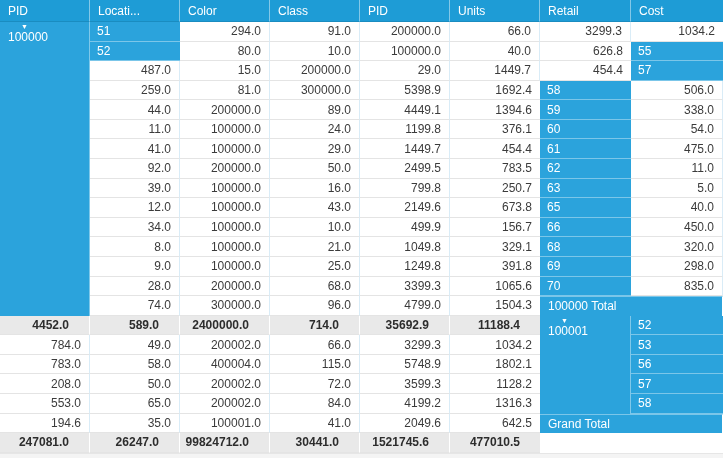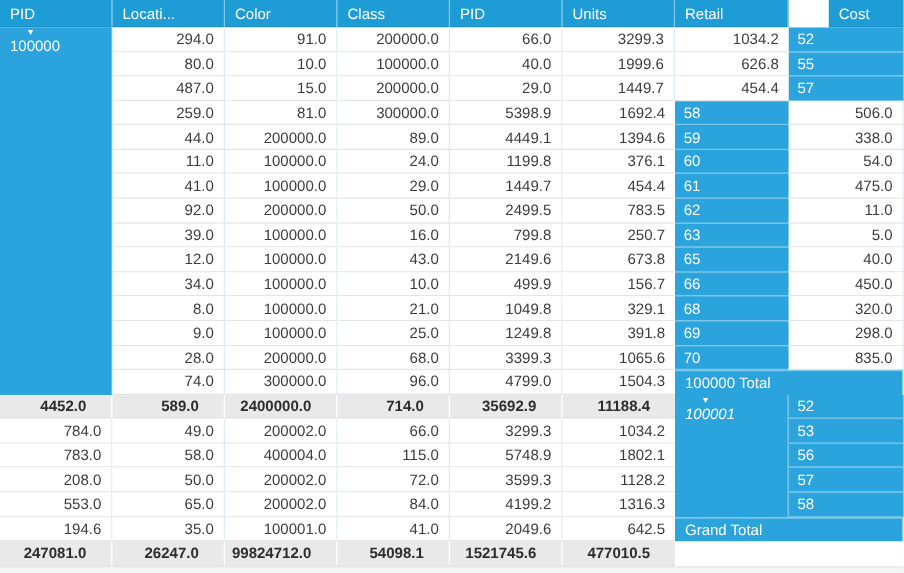--- a/index.html
+++ b/index.html
@@ -32,21 +32,21 @@
   }
   
   .hcell {
     background: var(--header-bg);
     color: var(--header-text);
     padding-left: 8px;
     border-right: 1px solid rgba(255,255,255,0.45);
     border-bottom: 1px solid rgba(0,0,0,0.10);
     text-overflow: ellipsis;
   }
-  .hcell.last { border-right: none; margin-left: 32px; }
+  .hcell.last { border-right: none; }
   
   .bluecell {
     background: var(--group-bg);
     color: #ffffff;
   }
   .groupcell {
     padding-left: 8px;
     border-right: 1px solid rgba(255,255,255,0.40);
     align-items: flex-start;
   }
@@ -109,32 +109,32 @@
       <div class="cell hcell">PID</div>
       <div class="cell hcell">Units</div>
       <div class="cell hcell">Retail</div>
       <div class="cell hcell last">Cost</div>
       <div class="cell bluecell groupcell" style="grid-row: span 15;">
         <div class="inner">
           <span class="expand-ic">▼</span>
           <span>100000</span>
         </div>
       </div>
+      <div class="cell bluecell loccell">51</div>
       <div class="cell vcell">294.0</div>
       <div class="cell vcell">91.0</div>
       <div class="cell vcell">200000.0</div>
       <div class="cell vcell">66.0</div>
       <div class="cell vcell">3299.3</div>
       <div class="cell vcell last">1034.2</div>
       <div class="cell bluecell loccell">52</div>
       <div class="cell vcell">80.0</div>
       <div class="cell vcell">10.0</div>
       <div class="cell vcell">100000.0</div>
       <div class="cell vcell">40.0</div>
-      <div class="cell vcell">1999.6</div>
       <div class="cell vcell last">626.8</div>
       <div class="cell bluecell loccell">55</div>
       <div class="cell vcell">487.0</div>
       <div class="cell vcell">15.0</div>
       <div class="cell vcell">200000.0</div>
       <div class="cell vcell">29.0</div>
       <div class="cell vcell">1449.7</div>
       <div class="cell vcell last">454.4</div>
       <div class="cell bluecell loccell">57</div>
       <div class="cell vcell">259.0</div>
@@ -219,21 +219,21 @@
       <div class="cell vcell">96.0</div>
       <div class="cell vcell">4799.0</div>
       <div class="cell vcell last">1504.3</div>
       <div class="cell tlabel" style="grid-column: span 2;">100000 Total</div>
       <div class="cell tcell">4452.0</div>
       <div class="cell tcell">589.0</div>
       <div class="cell tcell">2400000.0</div>
       <div class="cell tcell">714.0</div>
       <div class="cell tcell">35692.9</div>
       <div class="cell tcell last">11188.4</div>
-      <div class="cell bluecell groupcell" style="grid-row: span 5; font-style: italic;">
+      <div class="cell bluecell groupcell" style="grid-row: span 5;">
         <div class="inner">
           <span class="expand-ic">▼</span>
           <span>100001</span>
         </div>
       </div>
       <div class="cell bluecell loccell">52</div>
       <div class="cell vcell">784.0</div>
       <div class="cell vcell">49.0</div>
       <div class="cell vcell">200002.0</div>
       <div class="cell vcell">66.0</div>
@@ -264,18 +264,18 @@
       <div class="cell vcell">194.6</div>
       <div class="cell vcell">35.0</div>
       <div class="cell vcell">100001.0</div>
       <div class="cell vcell">41.0</div>
       <div class="cell vcell">2049.6</div>
       <div class="cell vcell last">642.5</div>
       <div class="cell tlabel" style="grid-column: span 2;">Grand Total</div>
       <div class="cell tcell">247081.0</div>
       <div class="cell tcell">26247.0</div>
       <div class="cell tcell">99824712.0</div>
-      <div class="cell tcell">54098.1</div>
+      <div class="cell tcell">30441.0</div>
       <div class="cell tcell">1521745.6</div>
       <div class="cell tcell last">477010.5</div>
     </div>
   <div id="bottom-strip"></div>
 </div>
 
 </body></html>

